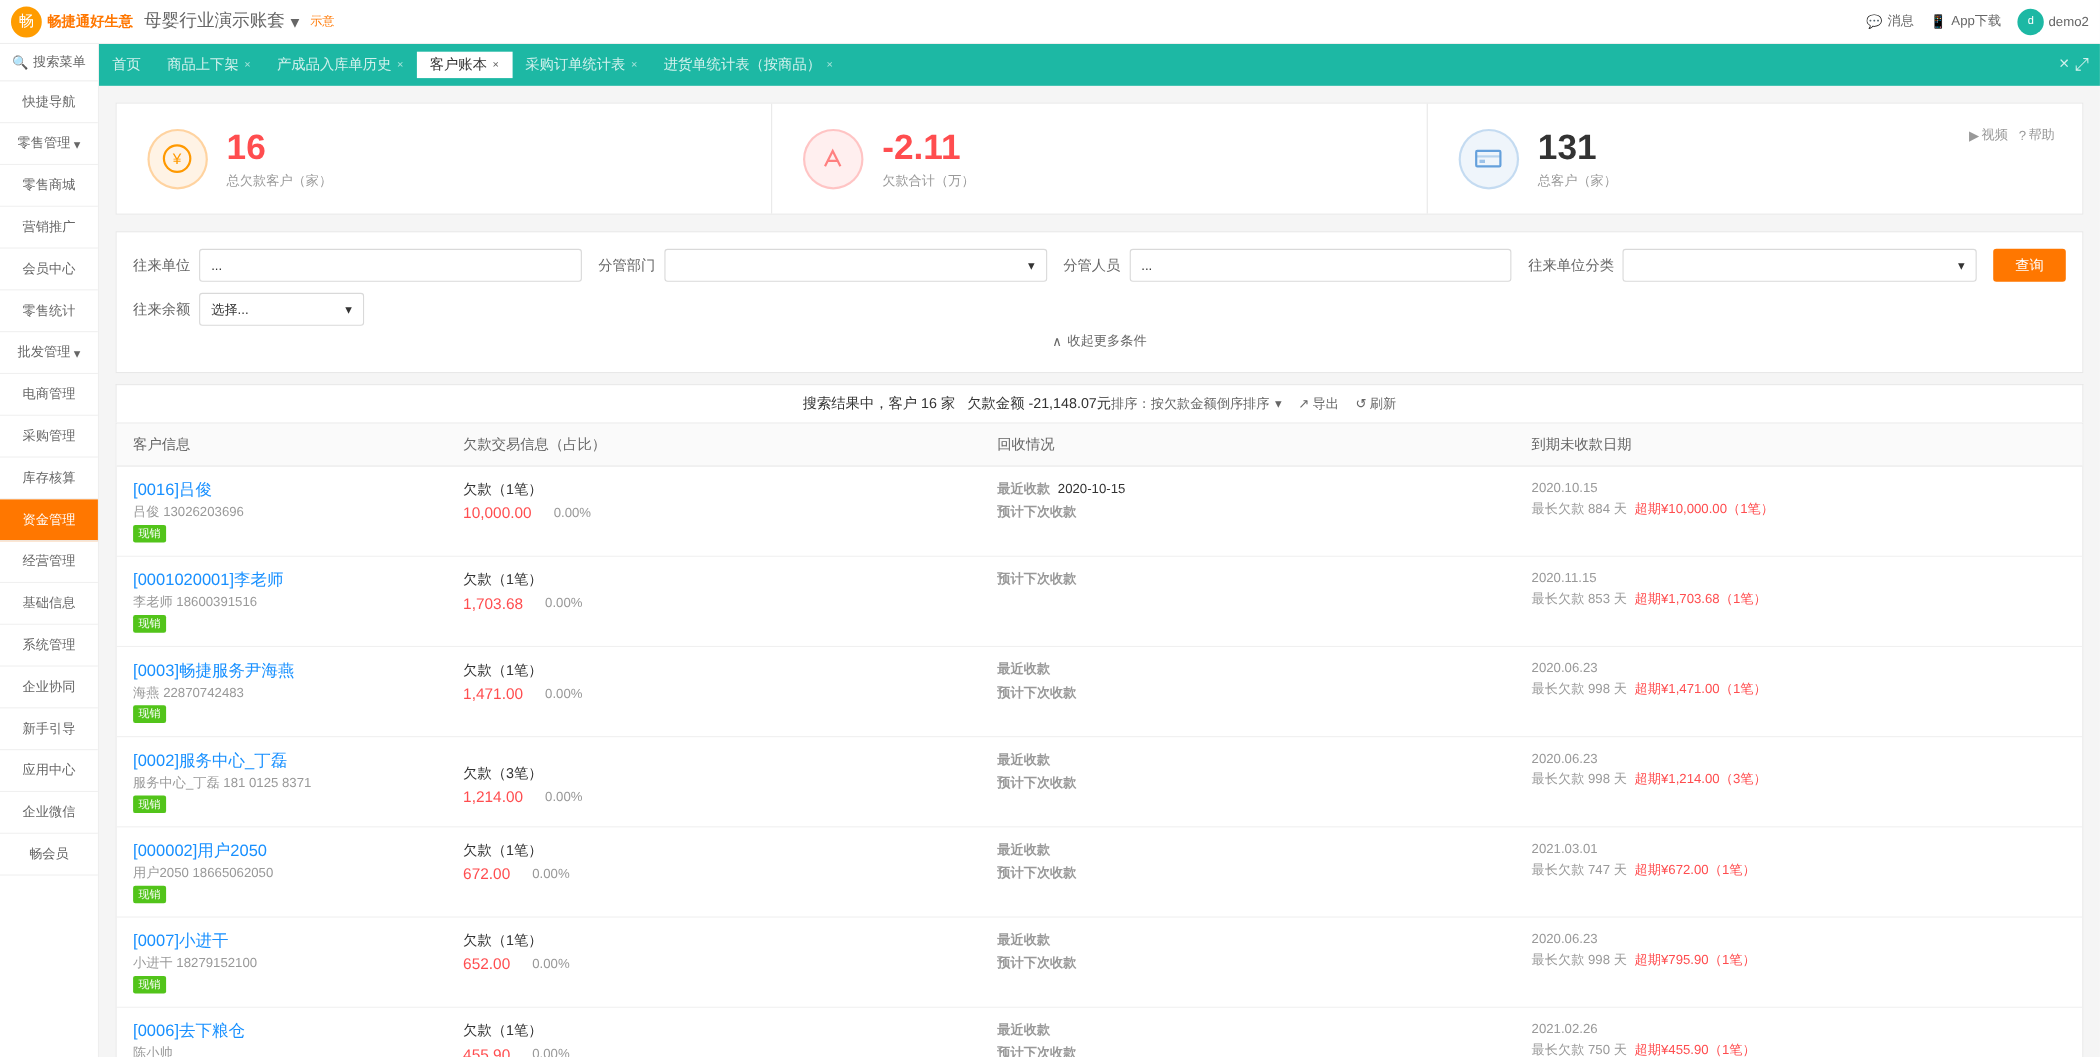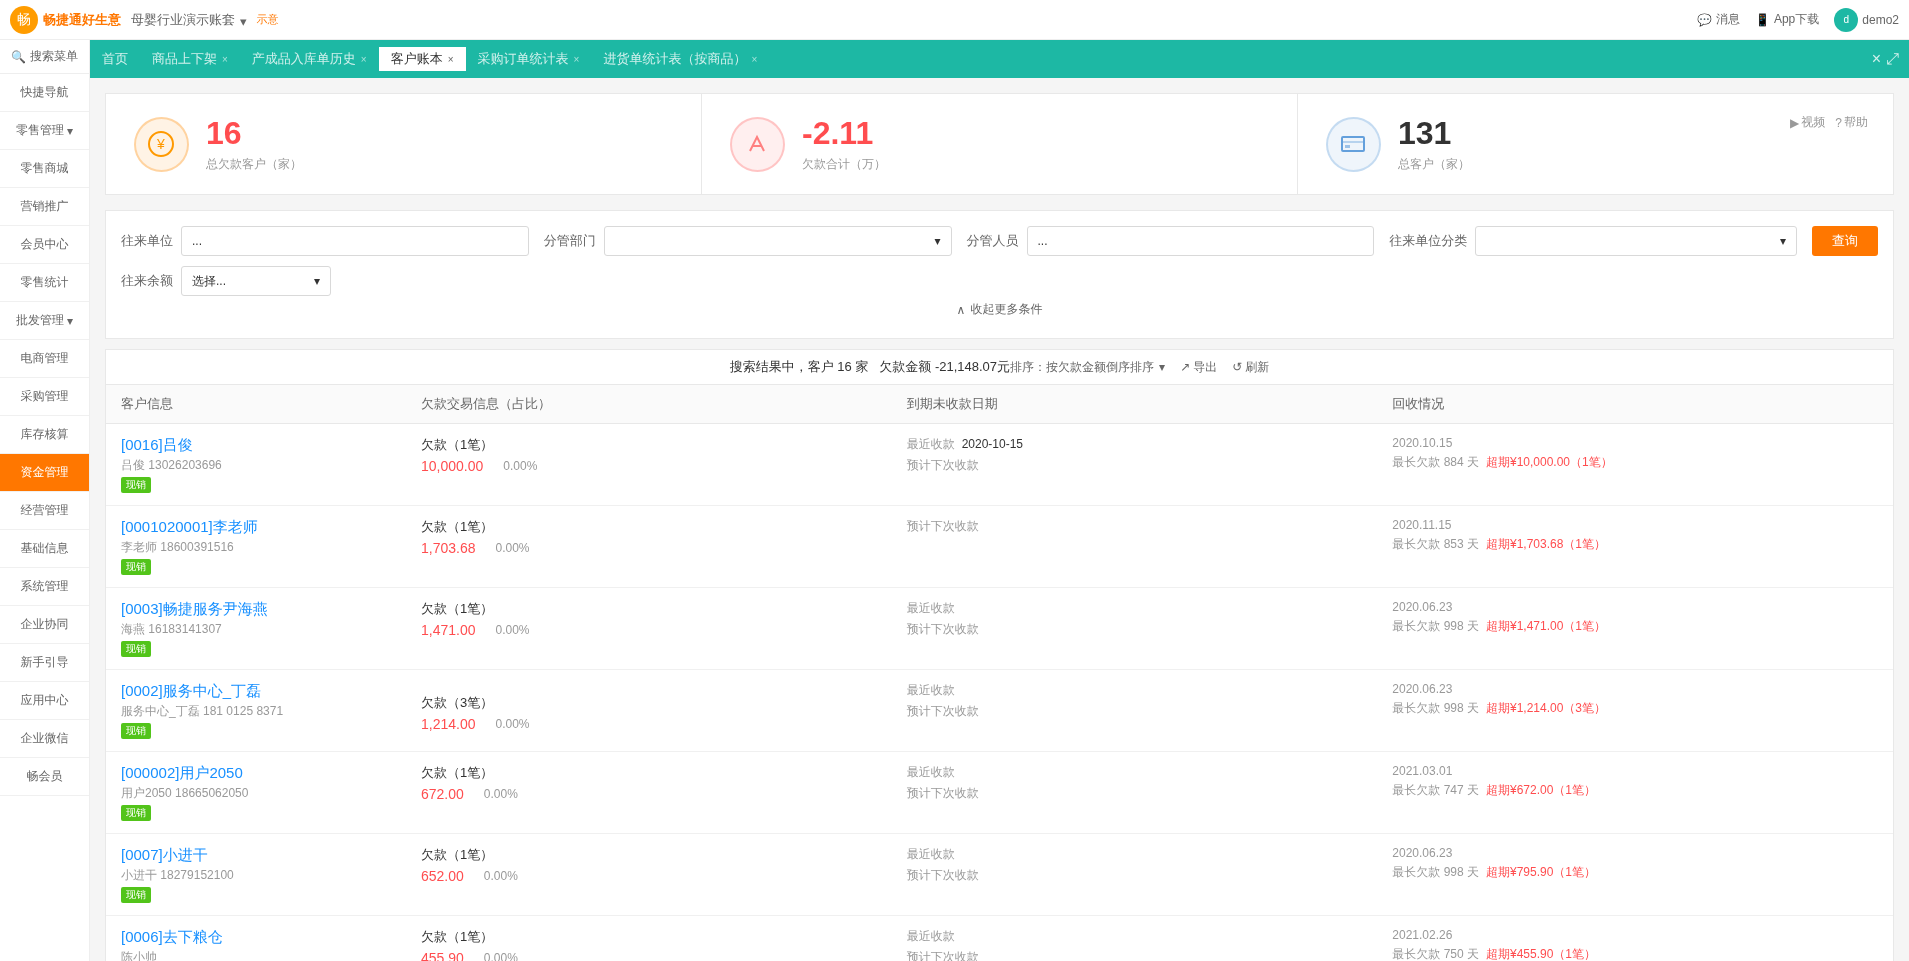--- a/index.html
+++ b/index.html
@@ -5,21 +5,21 @@
     * { box-sizing: border-box; margin: 0; padding: 0; }
     body { font-family: 'Microsoft YaHei', Arial, sans-serif; font-size: 13px; background: #f5f5f5; color: #333; overflow: hidden; }
 
     
     .app-container { display: flex; flex-direction: column; height: 961px; width: 1909px; }
     .top-bar { display: flex; align-items: center; background: #fff; height: 40px; padding: 0 10px; border-bottom: 1px solid #eee; }
     .top-bar-left { display: flex; align-items: center; gap: 10px; flex: 1; }
     .logo-area { display: flex; align-items: center; gap: 5px; }
     .logo-icon { width: 28px; height: 28px; background: #ff9c00; border-radius: 50%; display: flex; align-items: center; justify-content: center; color: white; font-size: 14px; }
     .logo-text { color: #ff7700; font-size: 13px; font-weight: bold; }
-    .store-select { display: flex; align-items: flex-end; gap: 5px; color: #666; font-size: 13px; cursor: pointer; }
+    .store-select { display: flex; align-items: flex-end; gap: 5px; color: #666; font-size: 16px; cursor: pointer; }
     .top-bar-right { display: flex; align-items: center; gap: 15px; }
     .top-bar-btn { display: flex; align-items: center; gap: 4px; color: #666; font-size: 12px; cursor: pointer; }
 
     
     .main-layout { display: flex; flex: 1; overflow: hidden; }
 
     
     .sidebar { width: 90px; background: #fff; border-right: 1px solid #eee; display: flex; flex-direction: column; overflow-y: auto; }
     .sidebar-search { padding: 8px; text-align: center; color: #666; font-size: 12px; cursor: pointer; border-bottom: 1px solid #eee; }
     .sidebar-item { text-align: center; padding: 10px 5px; color: #666; font-size: 12px; cursor: pointer; border-bottom: 1px solid #f0f0f0; }
@@ -78,21 +78,21 @@
 
     
     .data-table { background: white; border: 1px solid #e8e8e8; }
     .table-header { display: grid; grid-template-columns: 300px 1fr 1fr 1fr; background: #fafafa; border-bottom: 1px solid #e8e8e8; padding: 10px 15px; font-size: 13px; color: #666; font-weight: 500; }
     .table-row { display: grid; grid-template-columns: 300px 1fr 1fr 1fr; border-bottom: 1px solid #f0f0f0; padding: 12px 15px; font-size: 13px; }
     .customer-name { color: #1890ff; cursor: pointer; font-size: 15px; }
     .customer-sub { color: #999; font-size: 12px; margin-top: 2px; }
     .customer-tag { display: inline-block; background: #52c41a; color: white; font-size: 10px; padding: 1px 5px; border-radius: 2px; margin-top: 3px; }
     .debt-amount { color: #ff4d4f; font-size: 14px; font-weight: 500; }
     .debt-percent { color: #999; font-size: 12px; text-align: right; }
-    .collect-info { color: #999; font-size: 12px; }
+    .collect-info { color: #999; font-size: 12px; font-weight: bold; }
     .collect-date { color: #333; font-size: 12px; }
     .overdue-info { color: #999; font-size: 12px; }
     .overdue-link { color: #ff4d4f; cursor: pointer; font-size: 12px; }
     .col-debt { display: flex; flex-direction: column; gap: 4px; }
     .col-collect { display: flex; flex-direction: column; gap: 4px; }
     .col-overdue { display: flex; flex-direction: column; gap: 4px; }
 
     
     ::-webkit-scrollbar { width: 6px; height: 6px; }
     ::-webkit-scrollbar-track { background: #f1f1f1; }
@@ -365,22 +365,22 @@
               <span>↺</span>
               <span>刷新</span>
             </span>
           </div>
         </div>
 
         <div class="data-table">
           <div class="table-header">
             <div>客户信息</div>
             <div>欠款交易信息（占比）</div>
+            <div>回收情况</div>
             <div>到期未收款日期</div>
-            <div>回收情况</div>
           </div>
 
           <div id="table-body">
               <div class="table-row">
     <div>
       <div class="customer-name">[0016]吕俊</div>
       <div class="customer-sub">吕俊 13026203696</div>
       <span class="customer-tag">现销</span>
     </div>
     <div class="col-debt">
@@ -433,21 +433,21 @@
       <div class="overdue-info">2020.11.15</div>
       <div>
         <span class="overdue-info">最长欠款 853 天&nbsp;</span>
         <span class="overdue-link">超期¥1,703.68（1笔）</span>
       </div>
     </div>
   </div>
               <div class="table-row">
     <div>
       <div class="customer-name">[0003]畅捷服务尹海燕</div>
-      <div class="customer-sub">海燕 16183141307</div>
+      <div class="customer-sub">海燕 22870742483</div>
       <span class="customer-tag">现销</span>
     </div>
     <div class="col-debt">
       <div style="display:flex;align-items:center;gap:20px;">
         <span>欠款（1笔）</span>
       </div>
       <div style="display:flex;align-items:center;gap:20px;">
         <span class="debt-amount">1,471.00</span>
         <span class="debt-percent">0.00%</span>
       </div>

